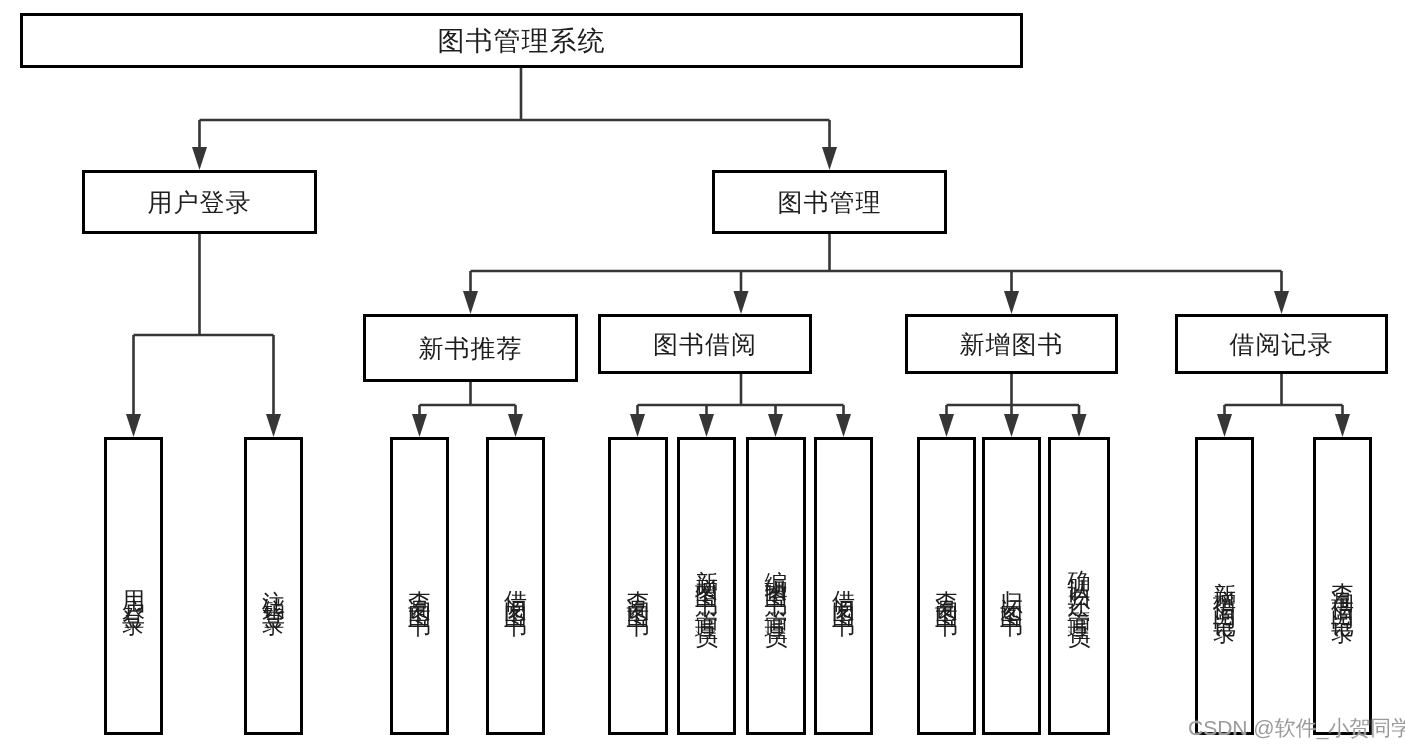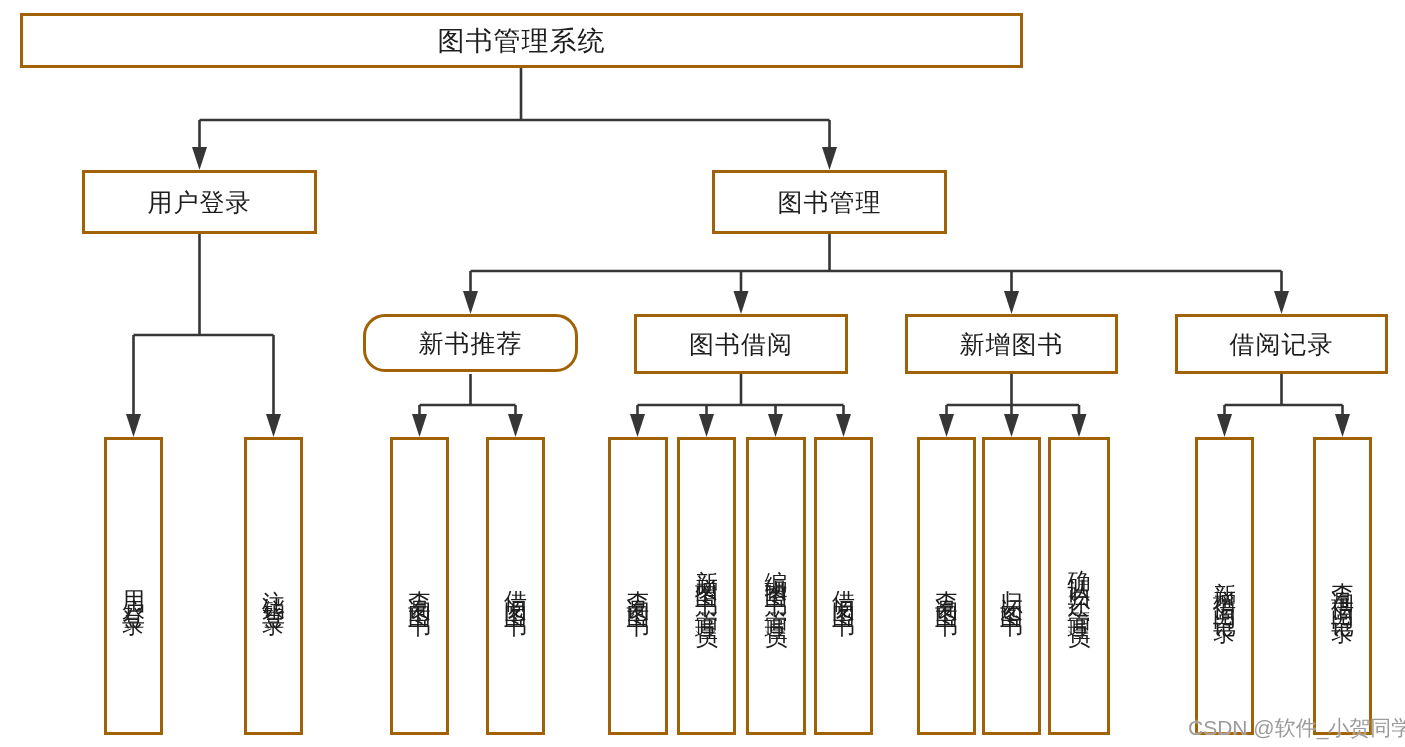--- a/index.html
+++ b/index.html
@@ -8,21 +8,21 @@
     width:1405px;height:747px;
     background:#ffffff;
     font-family:"Liberation Sans","DejaVu Sans",sans-serif;
     overflow:hidden;
   }
   .connectors{position:absolute;left:0;top:0;z-index:1;}
   .node{
     position:absolute;
     box-sizing:border-box;
     background:#ffffff;
-    border:3px solid #a16207;
+    border:3px solid #000000;
     display:flex;align-items:center;justify-content:center;
     color:#1d1d1d;
     z-index:2;
     text-align:center;
   }
   .hbox{font-size:25px;letter-spacing:1px;}
   .rootbox{font-size:27px;}
   .vbox{
     writing-mode:vertical-rl;
     text-orientation:mixed;
@@ -93,22 +93,22 @@
       <polygon points="1217,414 1232,414 1224.5,437" stroke="none"></polygon>
       <polygon points="1335,414 1350,414 1342.5,437" stroke="none"></polygon>
     </g>
   </svg>
 
   <div class="node hbox rootbox" style="left:20px;top:13px;width:1003px;height:55px;">图书管理系统</div>
 
   <div class="node hbox" style="left:82px;top:170px;width:235px;height:64px;">用户登录</div>
   <div class="node hbox" style="left:712px;top:170px;width:235px;height:64px;">图书管理</div>
 
-  <div class="node hbox" style="left:363px;top:314px;width:215px;height:58px;border-radius:22px;">新书推荐</div>
-  <div class="node hbox" style="left:634px;top:314px;width:214px;height:60px;text-align:right;">图书借阅</div>
+  <div class="node hbox" style="left:363px;top:314px;width:215px;height:68px;">新书推荐</div>
+  <div class="node hbox" style="left:598px;top:314px;width:214px;height:60px;text-align:right;">图书借阅</div>
   <div class="node hbox" style="left:905px;top:314px;width:213px;height:60px;">新增图书</div>
   <div class="node hbox" style="left:1175px;top:314px;width:213px;height:60px;">借阅记录</div>
 
   <div class="node vbox" style="left:104px;top:437px;width:59px;height:298px;">用户登录</div>
   <div class="node vbox" style="left:244px;top:437px;width:59px;height:298px;">注销登录</div>
 
   <div class="node vbox" style="left:390px;top:437px;width:59px;height:298px;">查询图书</div>
   <div class="node vbox" style="left:486px;top:437px;width:59px;height:298px;">借阅图书</div>
 
   <div class="node vbox" style="left:608px;top:437px;width:60px;height:298px;">查询图书</div>

